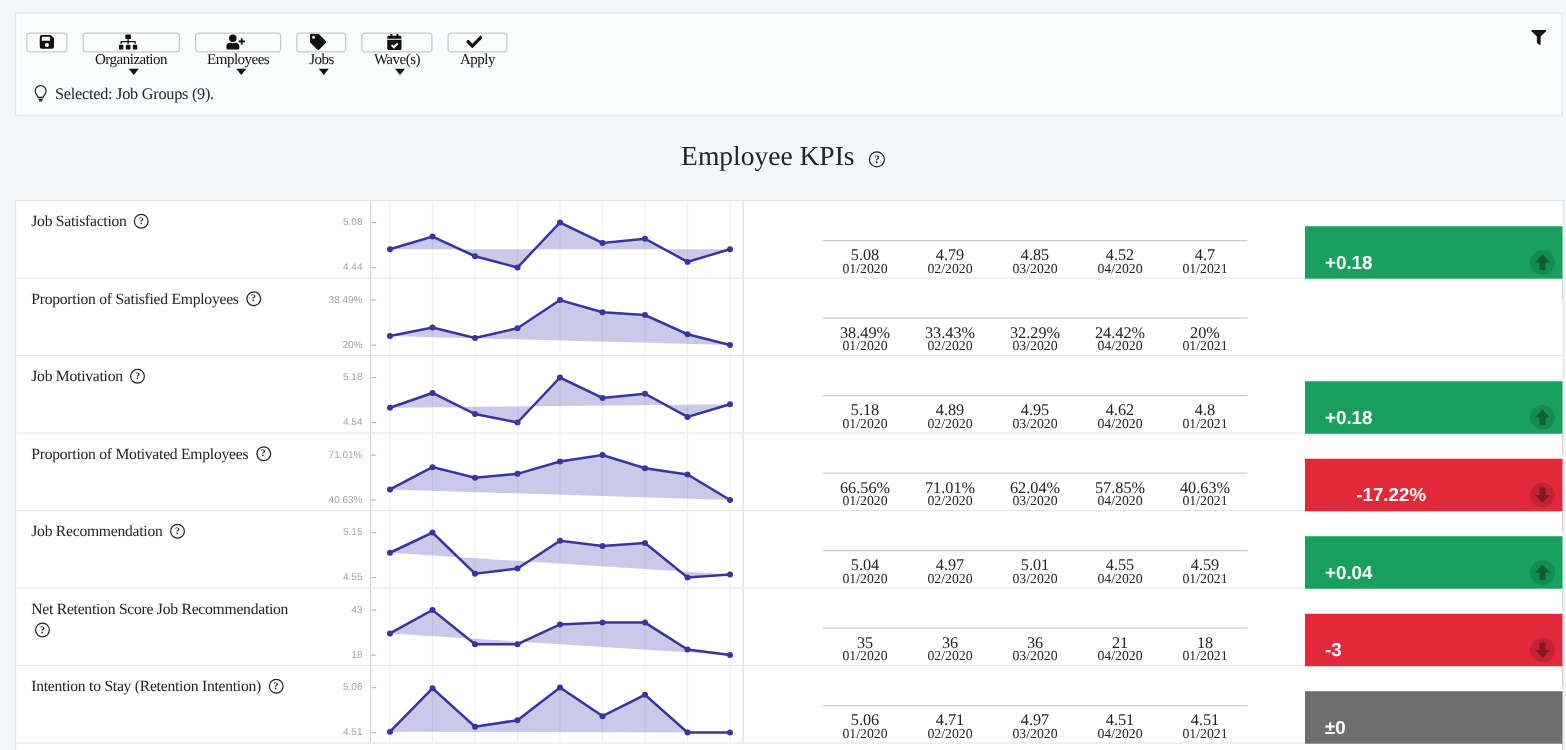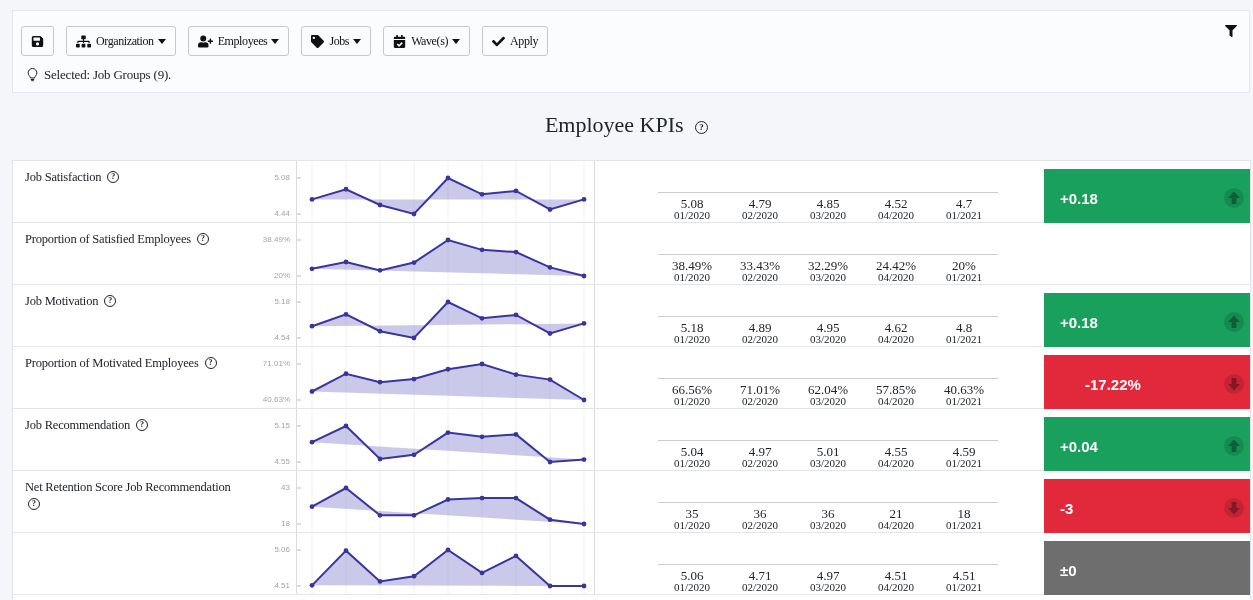--- a/index.html
+++ b/index.html
@@ -1,19 +1,19 @@
 <!DOCTYPE html>
 <html><head>
 <meta charset="utf-8">
 <style>
 *{margin:0;padding:0;box-sizing:border-box;}
 html,body{width:1253px;height:600px;overflow:hidden;background:#f4f6f9;font-family:"Liberation Serif",serif;color:#212529;}
 .panel{position:absolute;left:12px;top:10px;width:1238px;height:83px;background:#fbfcfd;border:1px solid #e3e6ea;}
 .btnrow{position:absolute;left:8px;top:15px;display:flex;align-items:stretch;}
-.tbtn{display:flex;align-items:center;background:transparent;border:1px solid #c8c8c8;border-radius:3px;height:30px;padding:0 9px;font-size:12px;letter-spacing:-0.4px;font-family:"Liberation Serif",serif;color:#111;cursor:pointer;}
+.tbtn{display:flex;align-items:center;background:transparent;border:1px solid #c8c8c8;border-radius:3px;height:16px;padding:0 9px;font-size:12px;letter-spacing:-0.4px;font-family:"Liberation Serif",serif;color:#111;cursor:pointer;flex-direction:column;}
 .tbtn+.tbtn{margin-left:12px;}
 .tbtn .icwrap{display:flex;margin-right:5px;}
 .tbtn svg{display:block;}
 .caret{width:0;height:0;border-left:4px solid transparent;border-right:4px solid transparent;border-top:5px solid #111;margin-left:4px;}
 .selline{position:absolute;left:14px;top:56px;display:flex;align-items:center;gap:6px;font-size:13px;letter-spacing:-0.2px;}
 .filtic{position:absolute;right:12px;top:12px;}
 .titlewrap{position:absolute;top:112px;left:0;width:100%;text-align:center;font-size:22px;}
 .help{display:inline-block;width:13px;height:13px;border:1px solid #222;border-radius:50%;font-size:9px;line-height:11px;text-align:center;color:#222;vertical-align:2px;font-weight:bold;font-family:"Liberation Serif",serif;letter-spacing:0;}
 .kpis{position:absolute;left:12px;top:160px;width:1239px;border-top:1px solid #e2e5e8;border-left:1px solid #e2e5e8;border-right:1px solid #e2e5e8;}
 .krow{position:relative;height:62px;background:#fff;border-bottom:1px solid #e2e5e8;text-decoration:underline;}
@@ -21,21 +21,21 @@
 .klabel .help{width:12px;height:12px;font-size:8px;line-height:10px;margin-left:3px;}
 .ticks{position:absolute;left:210px;width:71px;top:0;height:100%;text-align:right;font-family:"Liberation Sans",sans-serif;font-size:8px;color:#a3a3a3;}
 .tick-max{position:absolute;right:4px;top:12px;}
 .tick-min{position:absolute;right:4px;top:48px;}
 .chart{position:absolute;left:283px;top:0;width:299px;height:61px;border-left:1px solid #dcdcdc;border-right:1px solid #dcdcdc;}
 .wavehead{position:absolute;left:645px;top:14px;width:340px;display:flex;font-size:11px;margin-top:34px;}
 .wavehead span{flex:1;text-align:center;}
 .wavesep{position:absolute;left:645px;top:31px;width:340px;border-top:1px solid #ccc;}
 .wavevals{position:absolute;left:645px;top:35px;width:340px;display:flex;font-size:13px;}
 .wavevals span{flex:1;text-align:center;}
-.kbadge{position:absolute;left:1031px;top:8px;height:58px;width:206px;display:flex;align-items:center;font-family:"Liberation Sans",sans-serif;font-weight:bold;font-size:15px;color:#fff;}
+.kbadge{position:absolute;left:1031px;top:20px;height:58px;width:206px;display:flex;align-items:center;font-family:"Liberation Sans",sans-serif;font-weight:bold;font-size:15px;color:#fff;}
 .kbadge .dval{margin-left:16px;}
 .kbadge svg{position:absolute;right:5px;top:50%;margin-top:-11px;}
 </style>
 </head>
 <body>
 
 <div class="panel">
   <div class="btnrow" id="btnrow">
       <button class="tbtn">
         <span class="icwrap" style="margin-right: 0px;">
@@ -413,20 +413,21 @@
       </div>
       <div class="kbadge" style="background:#e2293c;">
         <span class="dval">-3</span>
         <svg width="22" height="22" viewBox="0 0 22 22">
           <circle cx="11" cy="11" r="10" fill="rgba(0,0,0,0.13)"></circle>
           <path d="M11 17.4 L5 11 L8.6 11 L8.6 5 L13.4 5 L13.4 11 L17 11 Z" fill="rgba(0,0,0,0.32)"></path>
         </svg>
       </div>
     </div>
     <div class="krow">
+      <div class="klabel"><span>Intention to Stay (Retention Intention)</span> <span class="help">?</span></div>
       <div class="ticks">
         <span class="tick-max">5.06</span>
         <span class="tick-min">4.51</span>
       </div>
       <div class="chart"><svg width="297" height="61">
           <line x1="15" y1="0" x2="15" y2="61" stroke="#f0f0f0" stroke-width="1"></line>
           <line x1="49" y1="0" x2="49" y2="61" stroke="#f0f0f0" stroke-width="1"></line>
           <line x1="83" y1="0" x2="83" y2="61" stroke="#f0f0f0" stroke-width="1"></line>
           <line x1="117" y1="0" x2="117" y2="61" stroke="#f0f0f0" stroke-width="1"></line>
           <line x1="151" y1="0" x2="151" y2="61" stroke="#f0f0f0" stroke-width="1"></line>

